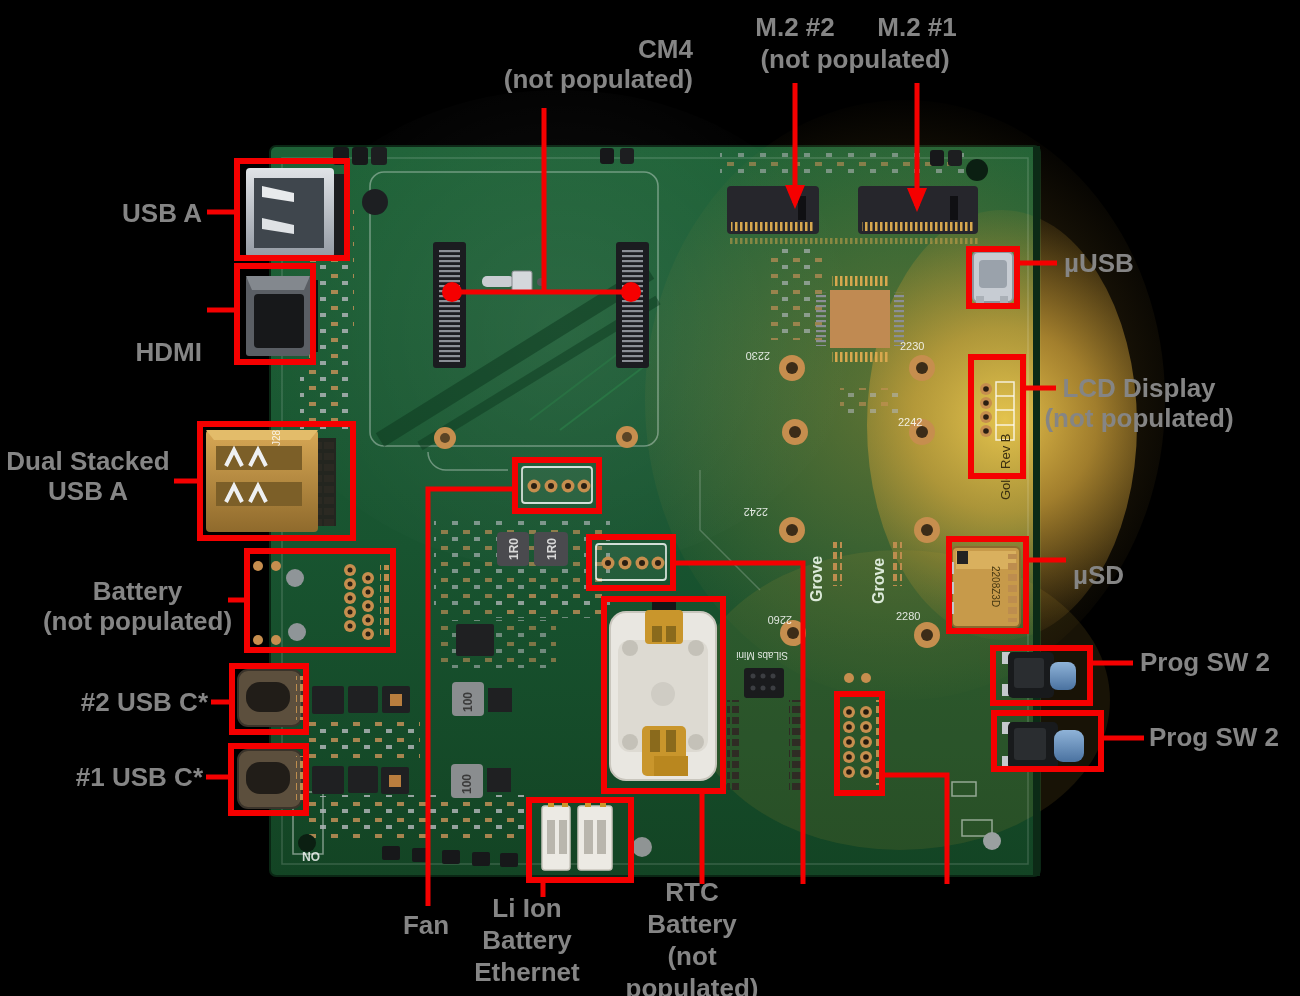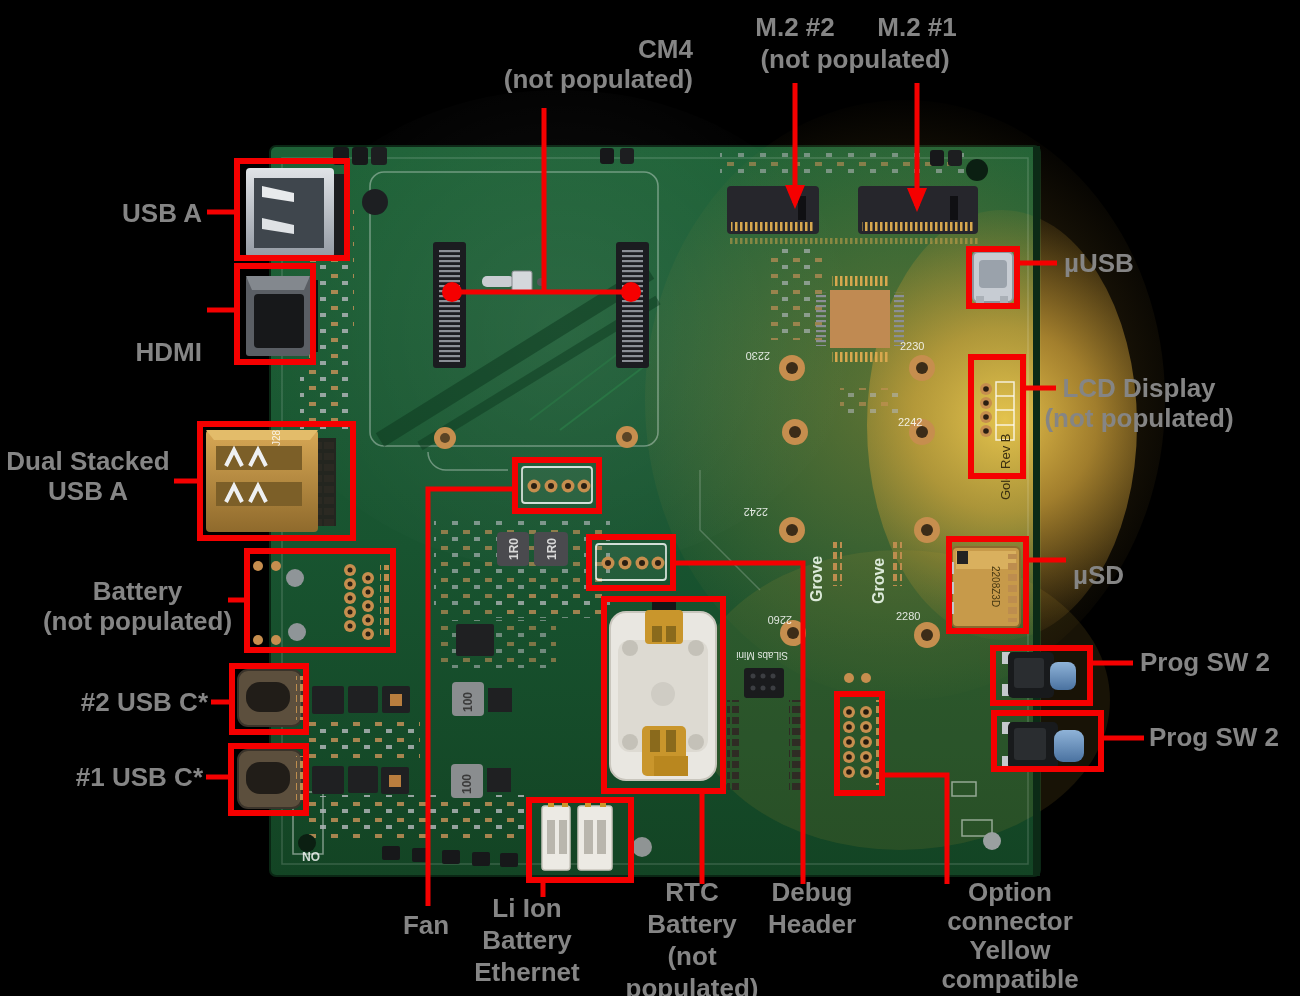--- a/index.html
+++ b/index.html
@@ -549,18 +549,14 @@
 <div class="callout lb-usd">µSD</div>
 <div class="callout lb-sw1">Prog SW 2</div>
 <div class="callout lb-sw2">Prog SW 2</div>
 <div class="callout center lb-fan">Fan</div>
 <div class="callout center lb-liion">Li Ion
 Battery
 Ethernet</div>
 <div class="callout center lb-rtc">RTC
 Battery
 (not populated)</div>
-<div class="callout center lb-debug">Debug
-Header</div>
-<div class="callout center lb-option">Option connector
-Yellow compatible</div>
 
 </div>
 
 </body></html>

